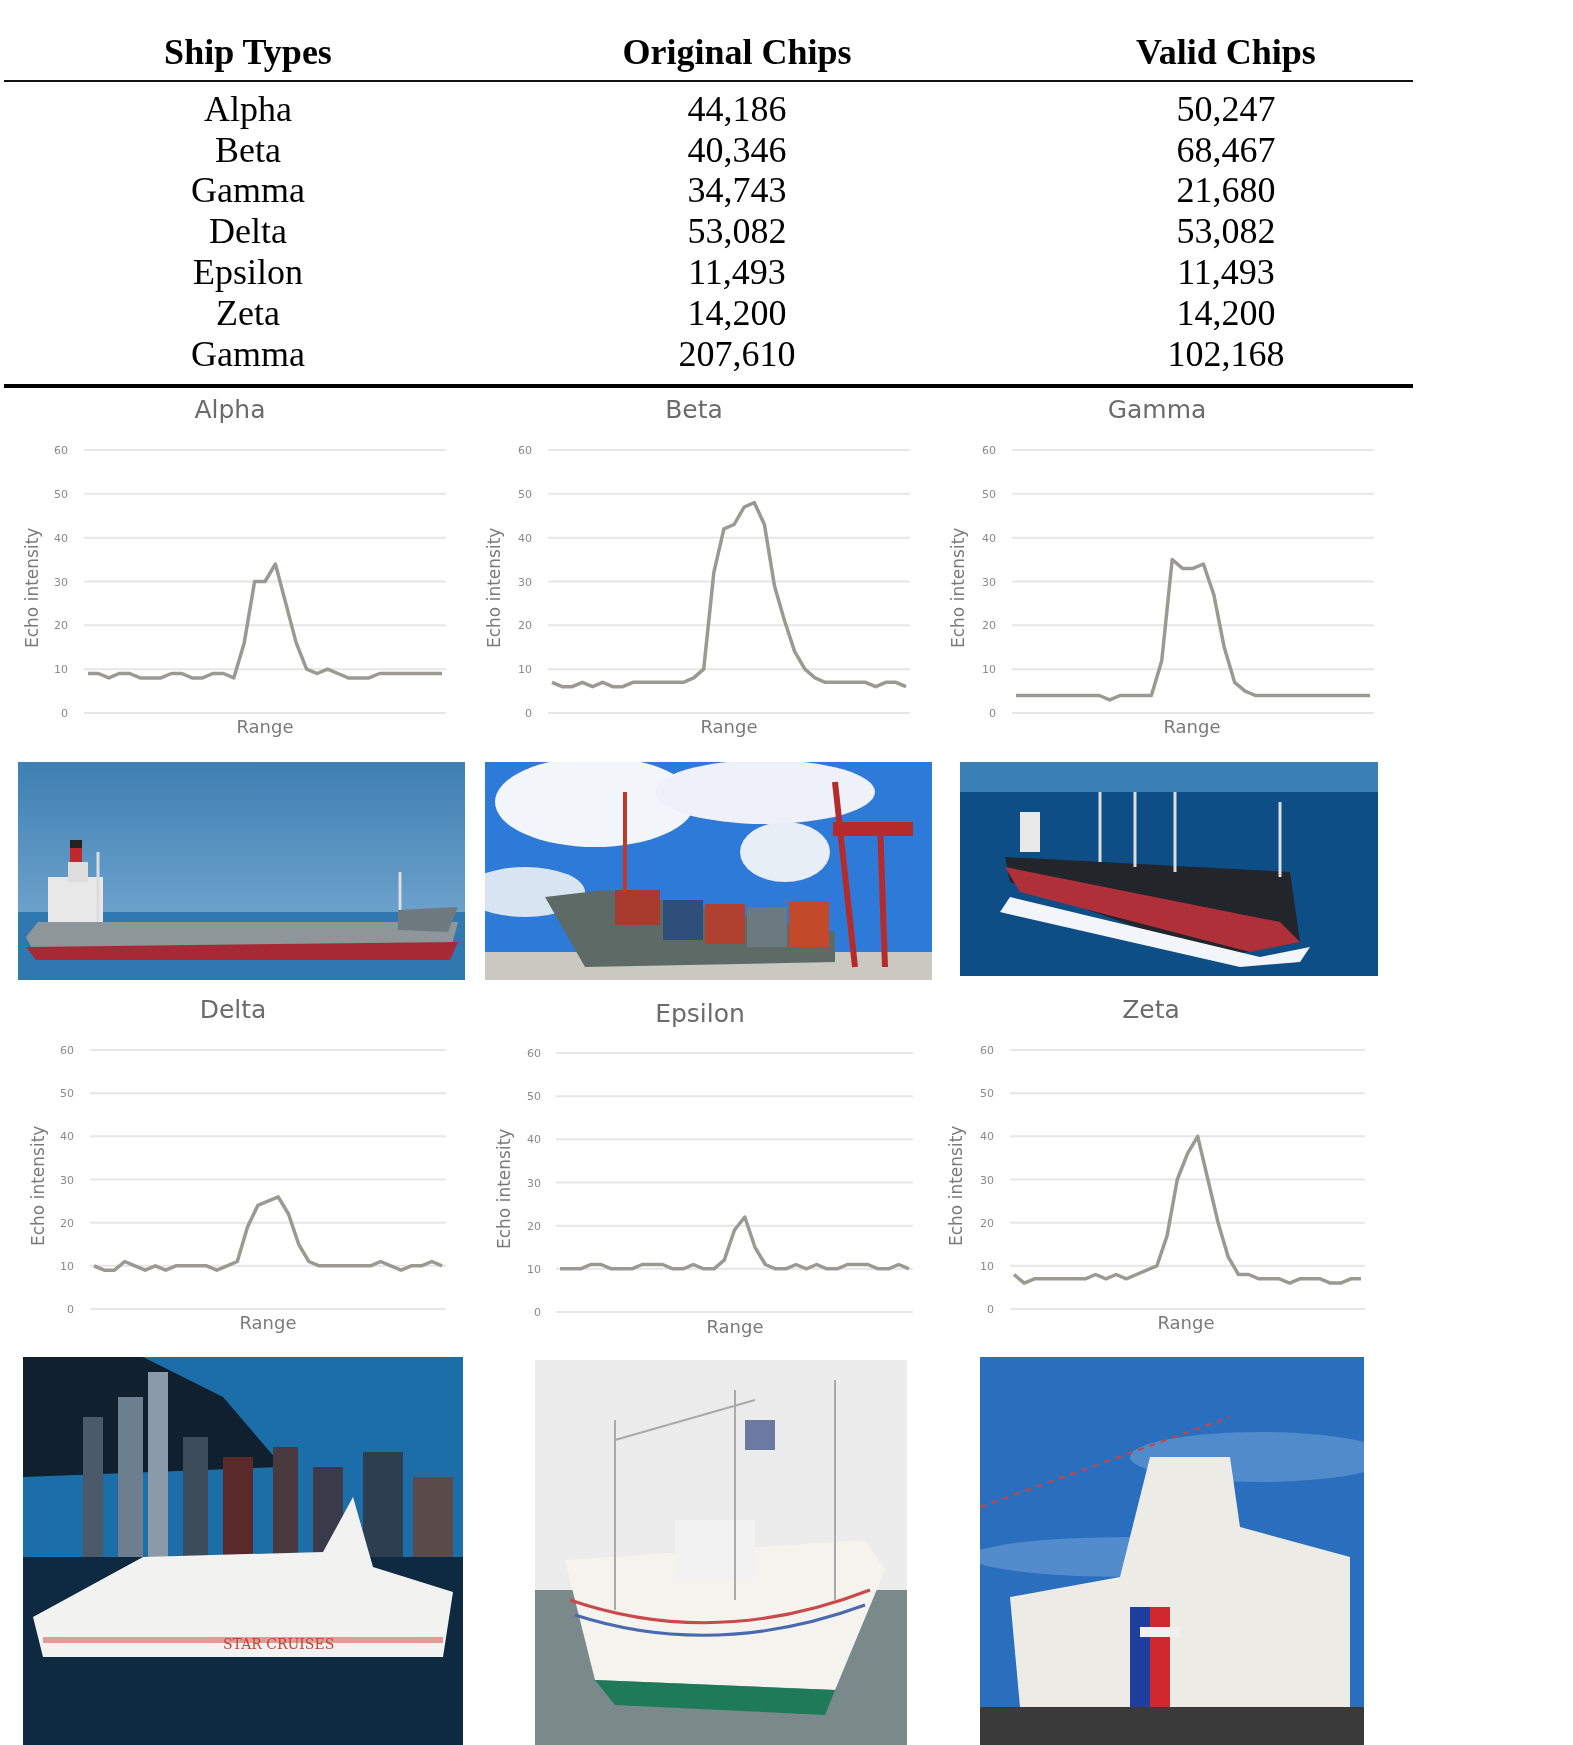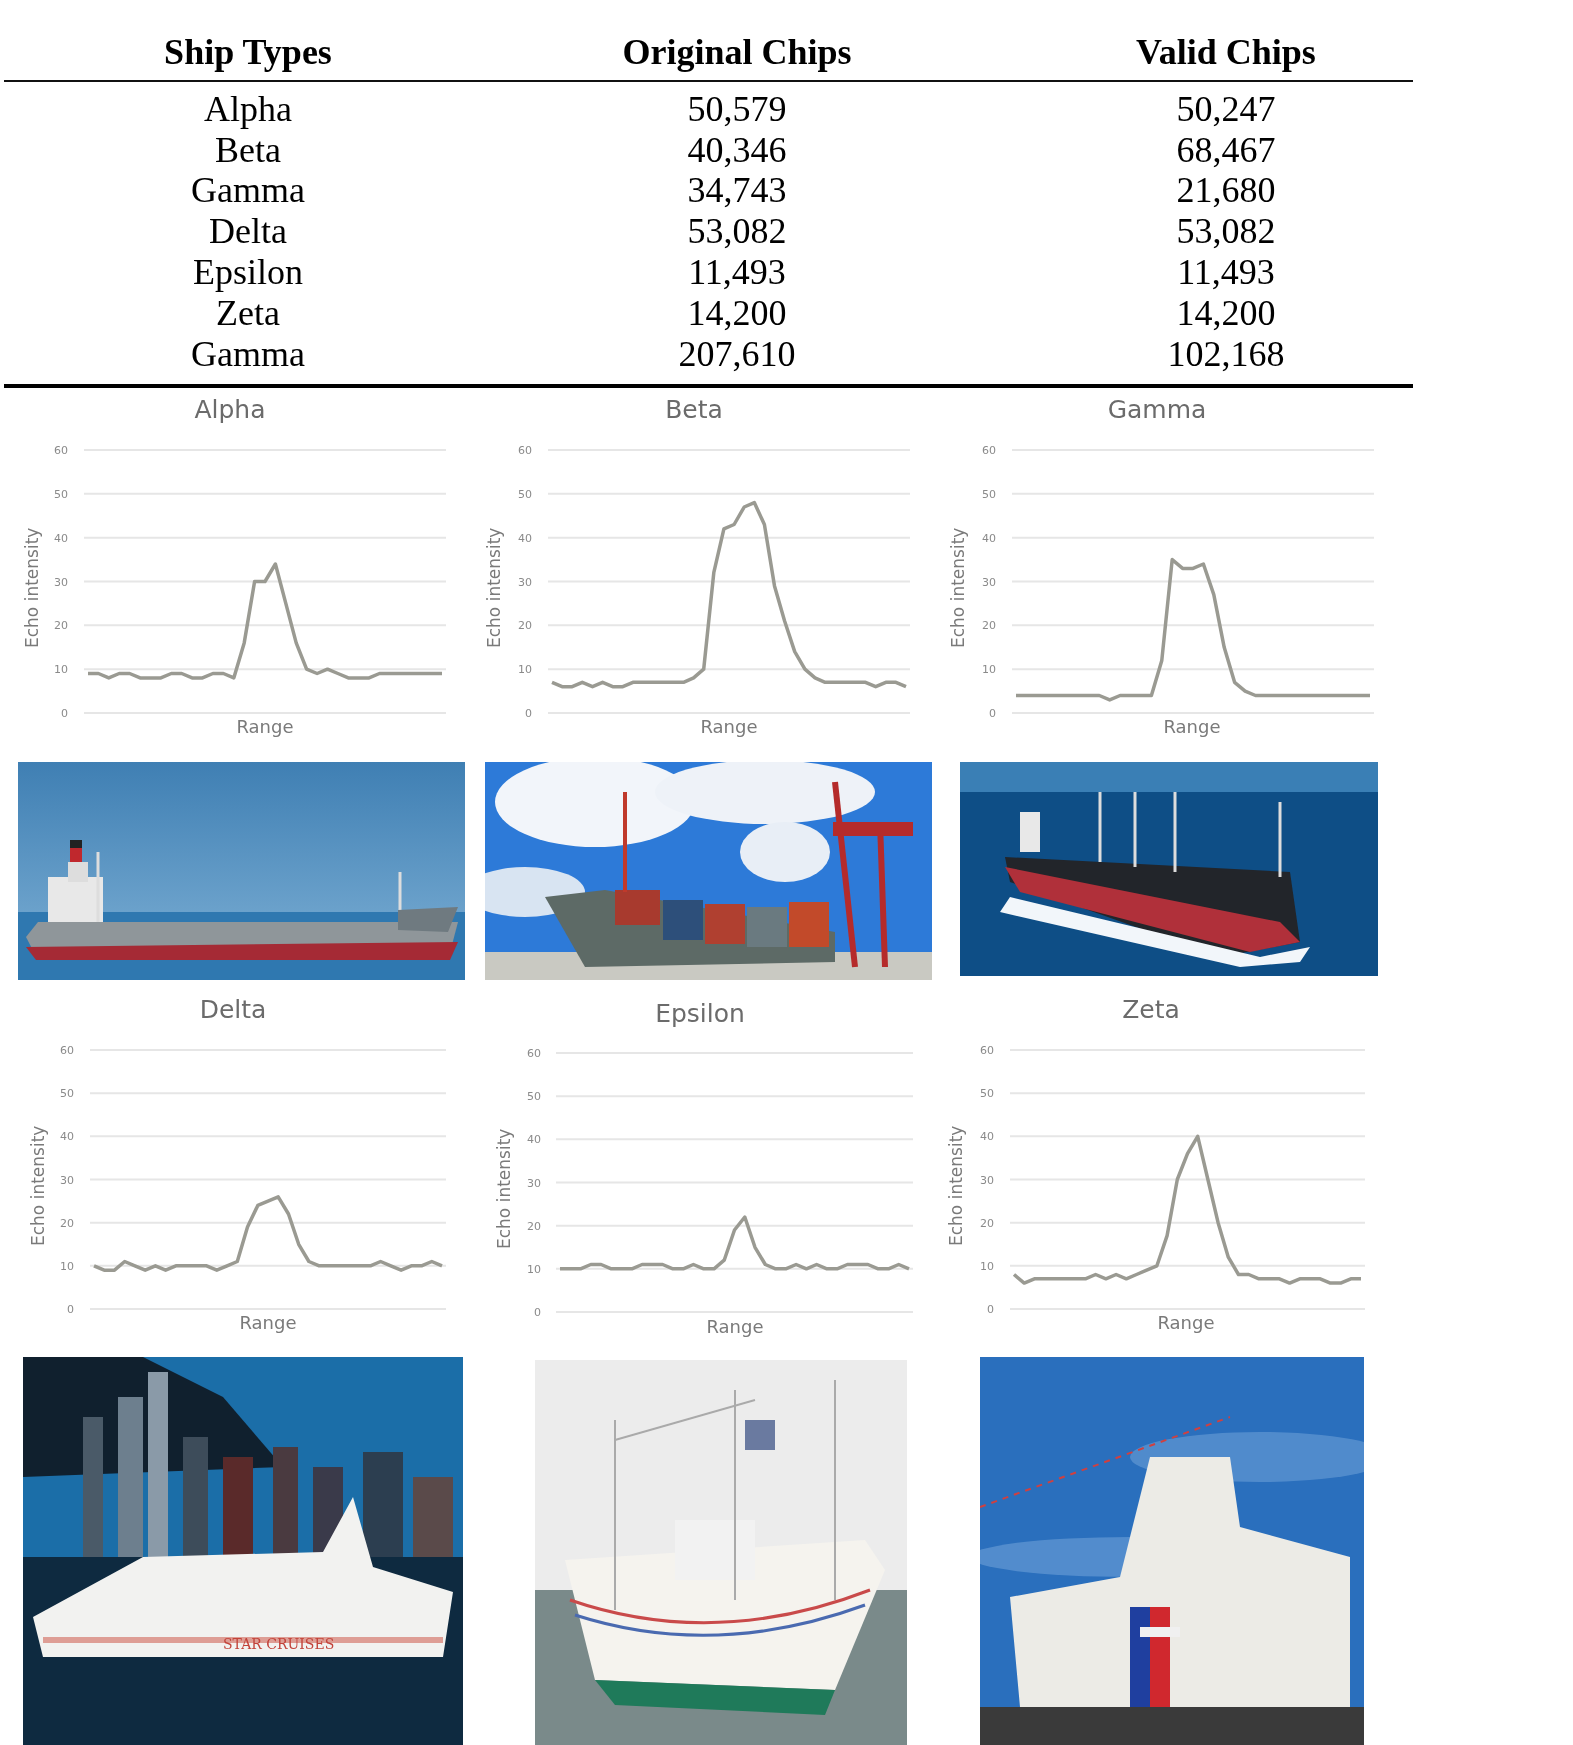--- a/index.html
+++ b/index.html
@@ -21,21 +21,21 @@
 </head>
 <body>
 
 <div class="tbl">
   <span class="cell hdr" style="left:248px;top:-6px">Ship Types</span>
   <span class="cell hdr" style="left:737px;top:-6px">Original Chips</span>
   <span class="cell hdr" style="left:1226px;top:-6px">Valid Chips</span>
   <div class="rule-thin"></div>
 
   <span class="cell" style="left:248px;top:51px">Alpha</span>
-  <span class="cell" style="left:737px;top:51px">50,579</span>
+  <span class="cell" style="left:737px;top:51px">44,186</span>
   <span class="cell" style="left:1226px;top:51px">50,247</span>
 
   <span class="cell" style="left:248px;top:92px">Beta</span>
   <span class="cell" style="left:737px;top:92px">40,346</span>
   <span class="cell" style="left:1226px;top:92px">68,467</span>
 
   <span class="cell" style="left:248px;top:132px">Gamma</span>
   <span class="cell" style="left:737px;top:132px">34,743</span>
   <span class="cell" style="left:1226px;top:132px">21,680</span>
 

